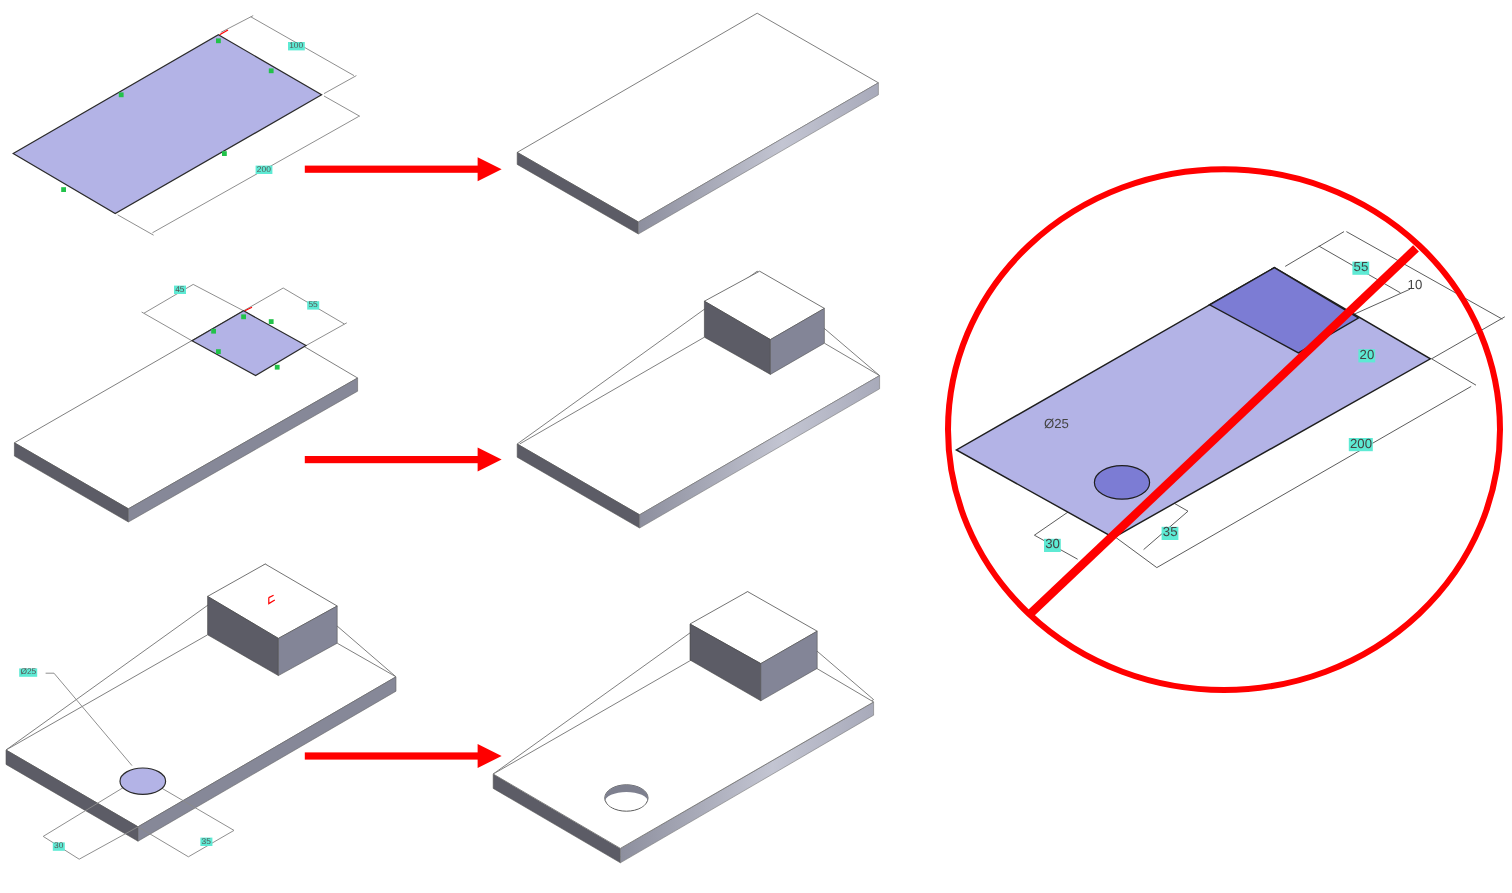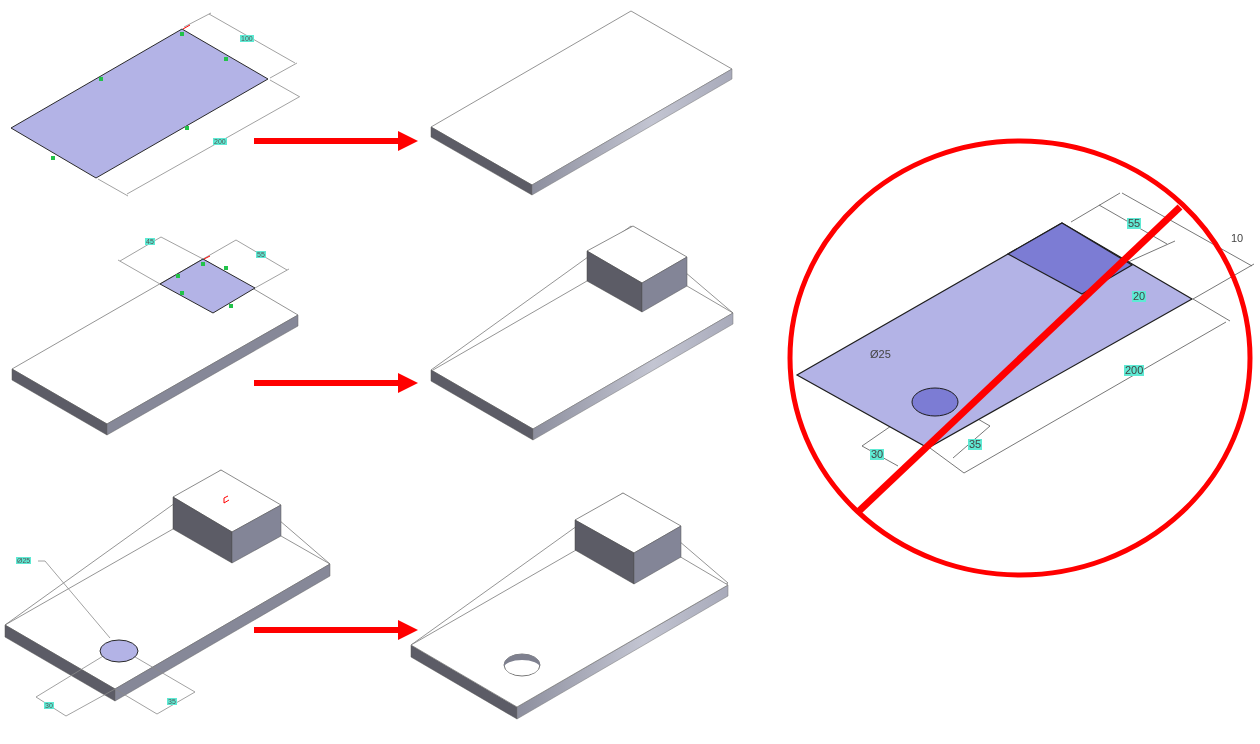--- a/index.html
+++ b/index.html
@@ -178,19 +178,19 @@
   <span class="dim-label dim-small" style="left:145px;top:238px;">45</span>
   <span class="dim-label dim-small" style="left:256px;top:251px;">55</span>
 </div>
 <div>
   <span class="dim-label dim-small" style="left:16px;top:557px;">Ø25</span>
   <span class="dim-label dim-small" style="left:44px;top:702px;">30</span>
   <span class="dim-label dim-small" style="left:167px;top:698px;">35</span>
 </div>
 <div>
   <span class="dim-label dim-big" style="left:1127px;top:218px;">55</span>
-  <span class="dim-label dim-big" style="left:1230px;top:233px;background:transparent;">10</span>
+  <span class="dim-label dim-big" style="left:1172px;top:233px;background:transparent;">10</span>
   <span class="dim-label dim-big" style="left:1132px;top:291px;">20</span>
   <span class="dim-label dim-big" style="left:869px;top:349px;background:transparent;">Ø25</span>
   <span class="dim-label dim-big" style="left:1124px;top:365px;">200</span>
   <span class="dim-label dim-big" style="left:968px;top:439px;">35</span>
   <span class="dim-label dim-big" style="left:870px;top:449px;">30</span>
 </div>
 
 </body></html>

